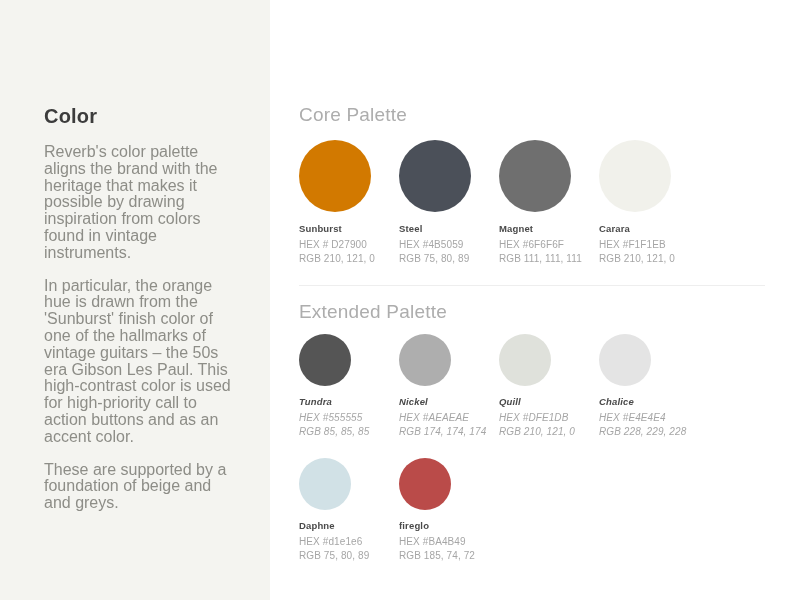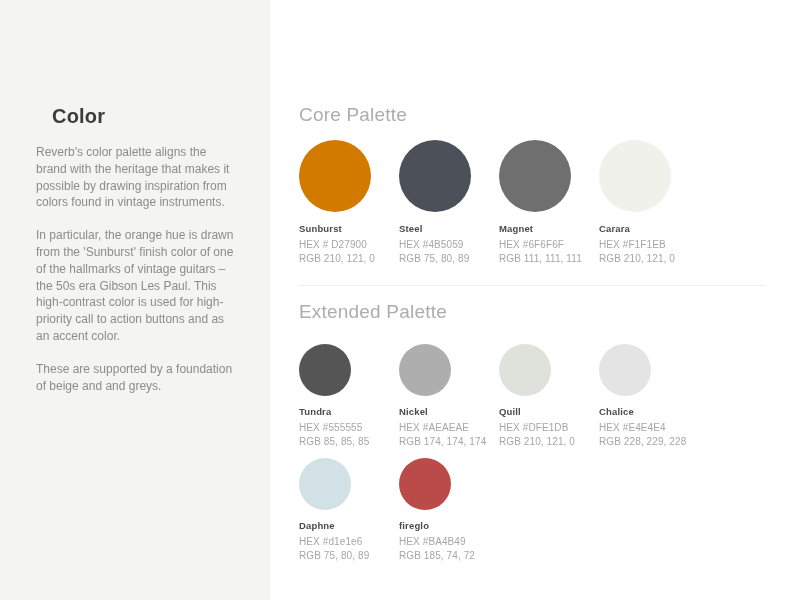--- a/index.html
+++ b/index.html
@@ -33,27 +33,27 @@
     position: absolute;
     left: 36px;
     top: 105px;
     width: 200px;
   }
   .side-title {
     font-size: 20px;
     font-weight: bold;
     color: #3c3c3c;
     letter-spacing: 0.2px;
-    margin: 0 0 16px 16px;
+    margin: 0 0 16px 8px;
   }
   .side-para {
-    font-size: 12px;
+    font-size: 16px;
     line-height: 16.8px;
     color: #8d8d87;
-    margin: 0 0 16px 0;
+    margin: 0 0 16px 8px;
   }
   .side-para:last-child { margin-bottom: 0; }
 
   
   #content {
     position: absolute;
     left: 299px;
     top: 0;
     width: 501px;
     height: 600px;
@@ -80,21 +80,21 @@
     background: #eeeeee;
   }
 
   .row {
     position: absolute;
     left: 0;
     display: flex;
     justify-content: flex-end;
   }
   #core-row { top: 140px; }
-  #ext-row-1 { top: 344px; }
+  #ext-row-1 { top: 334px; font-style: italic; }
   #ext-row-2 { top: 458px; }
 
   .swatch-cell {
     width: 100px;
     box-sizing: border-box;
   }
   .dot {
     border-radius: 50%;
     display: block;
   }

